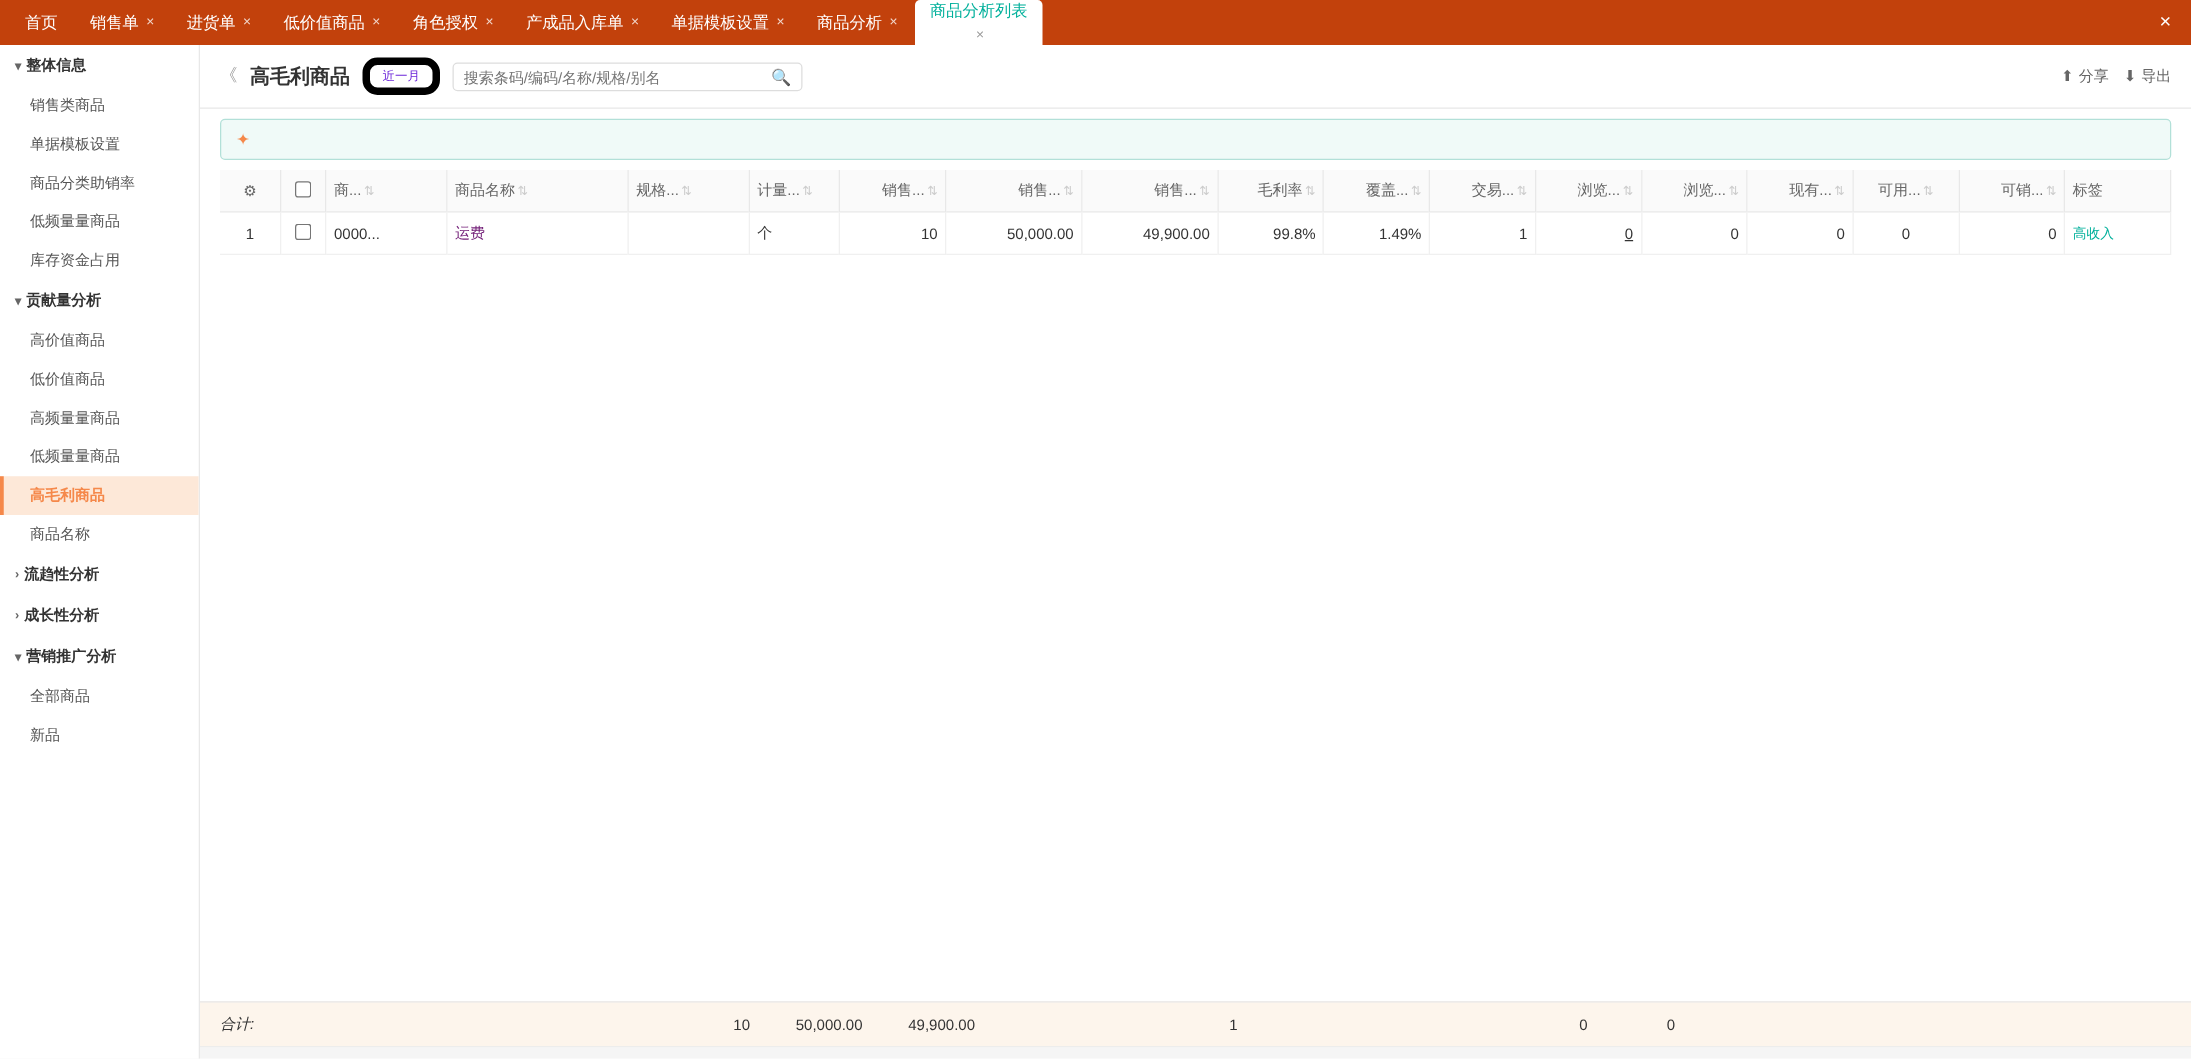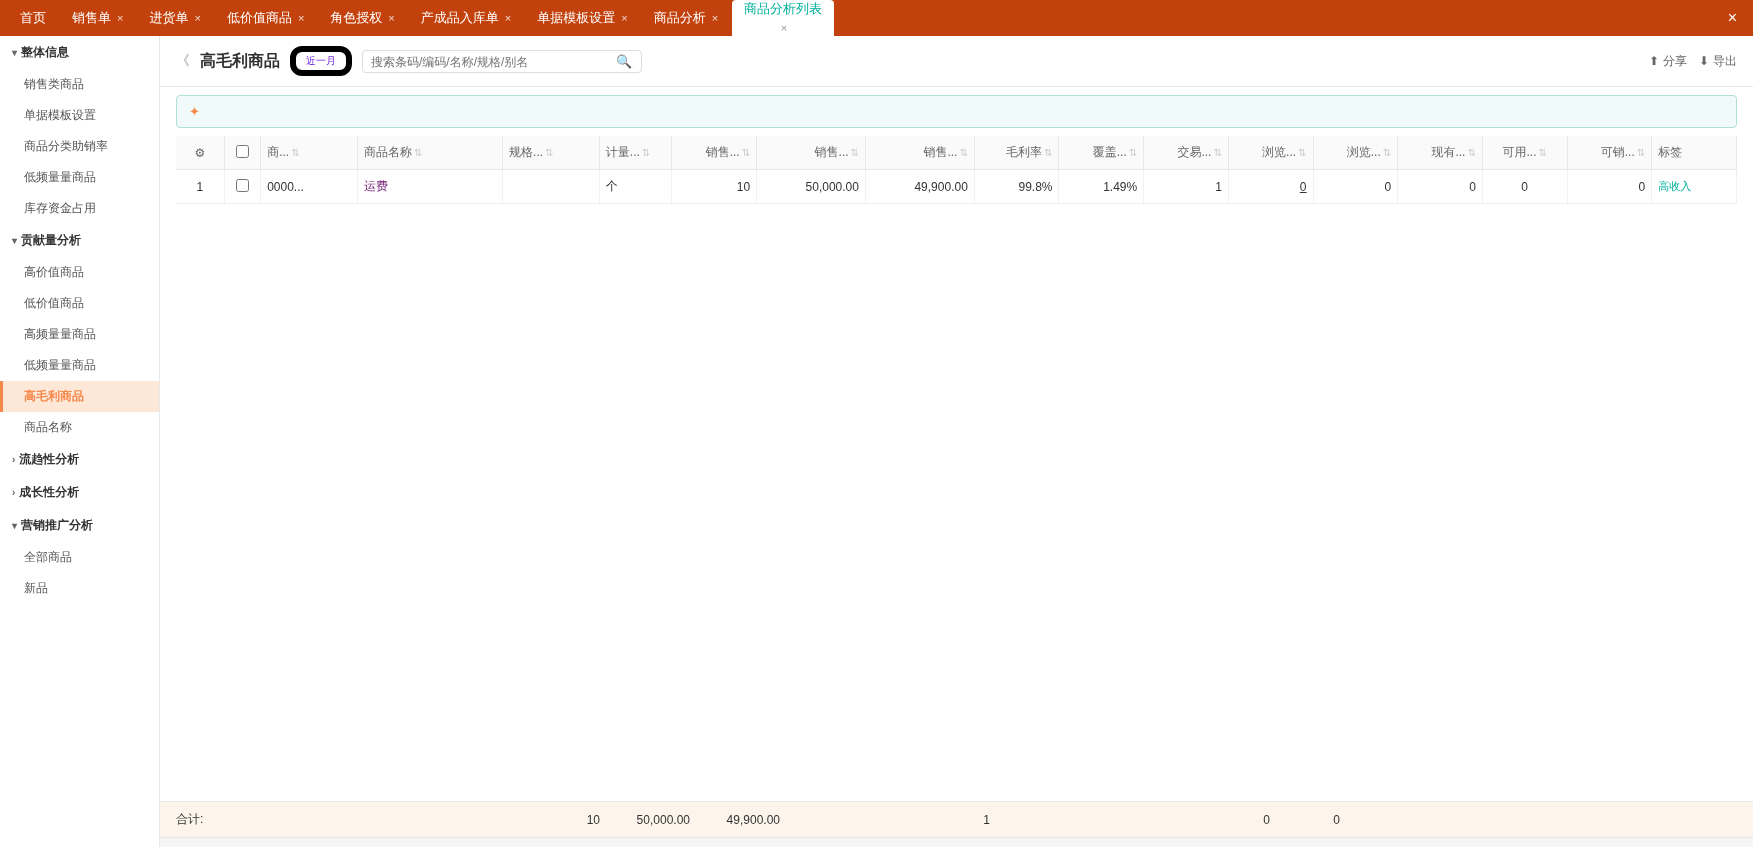--- a/index.html
+++ b/index.html
@@ -195,21 +195,21 @@
     .footer-bar {
       display: flex;
       align-items: center;
       background: #fdf5ec;
       border-top: 1px solid #e8e8e8;
       padding: 8px 16px;
       font-size: 12px;
       color: #333;
       height: 36px;
     }
-    .footer-total-label { min-width: 80px; }
+    .footer-total-label { min-width: 80px; font-style: italic; }
     .footer-values {
       display: flex;
       gap: 0;
       flex: 1;
     }
     .footer-cell {
       padding: 0 6px;
       min-width: 80px;
       text-align: right;
     }

